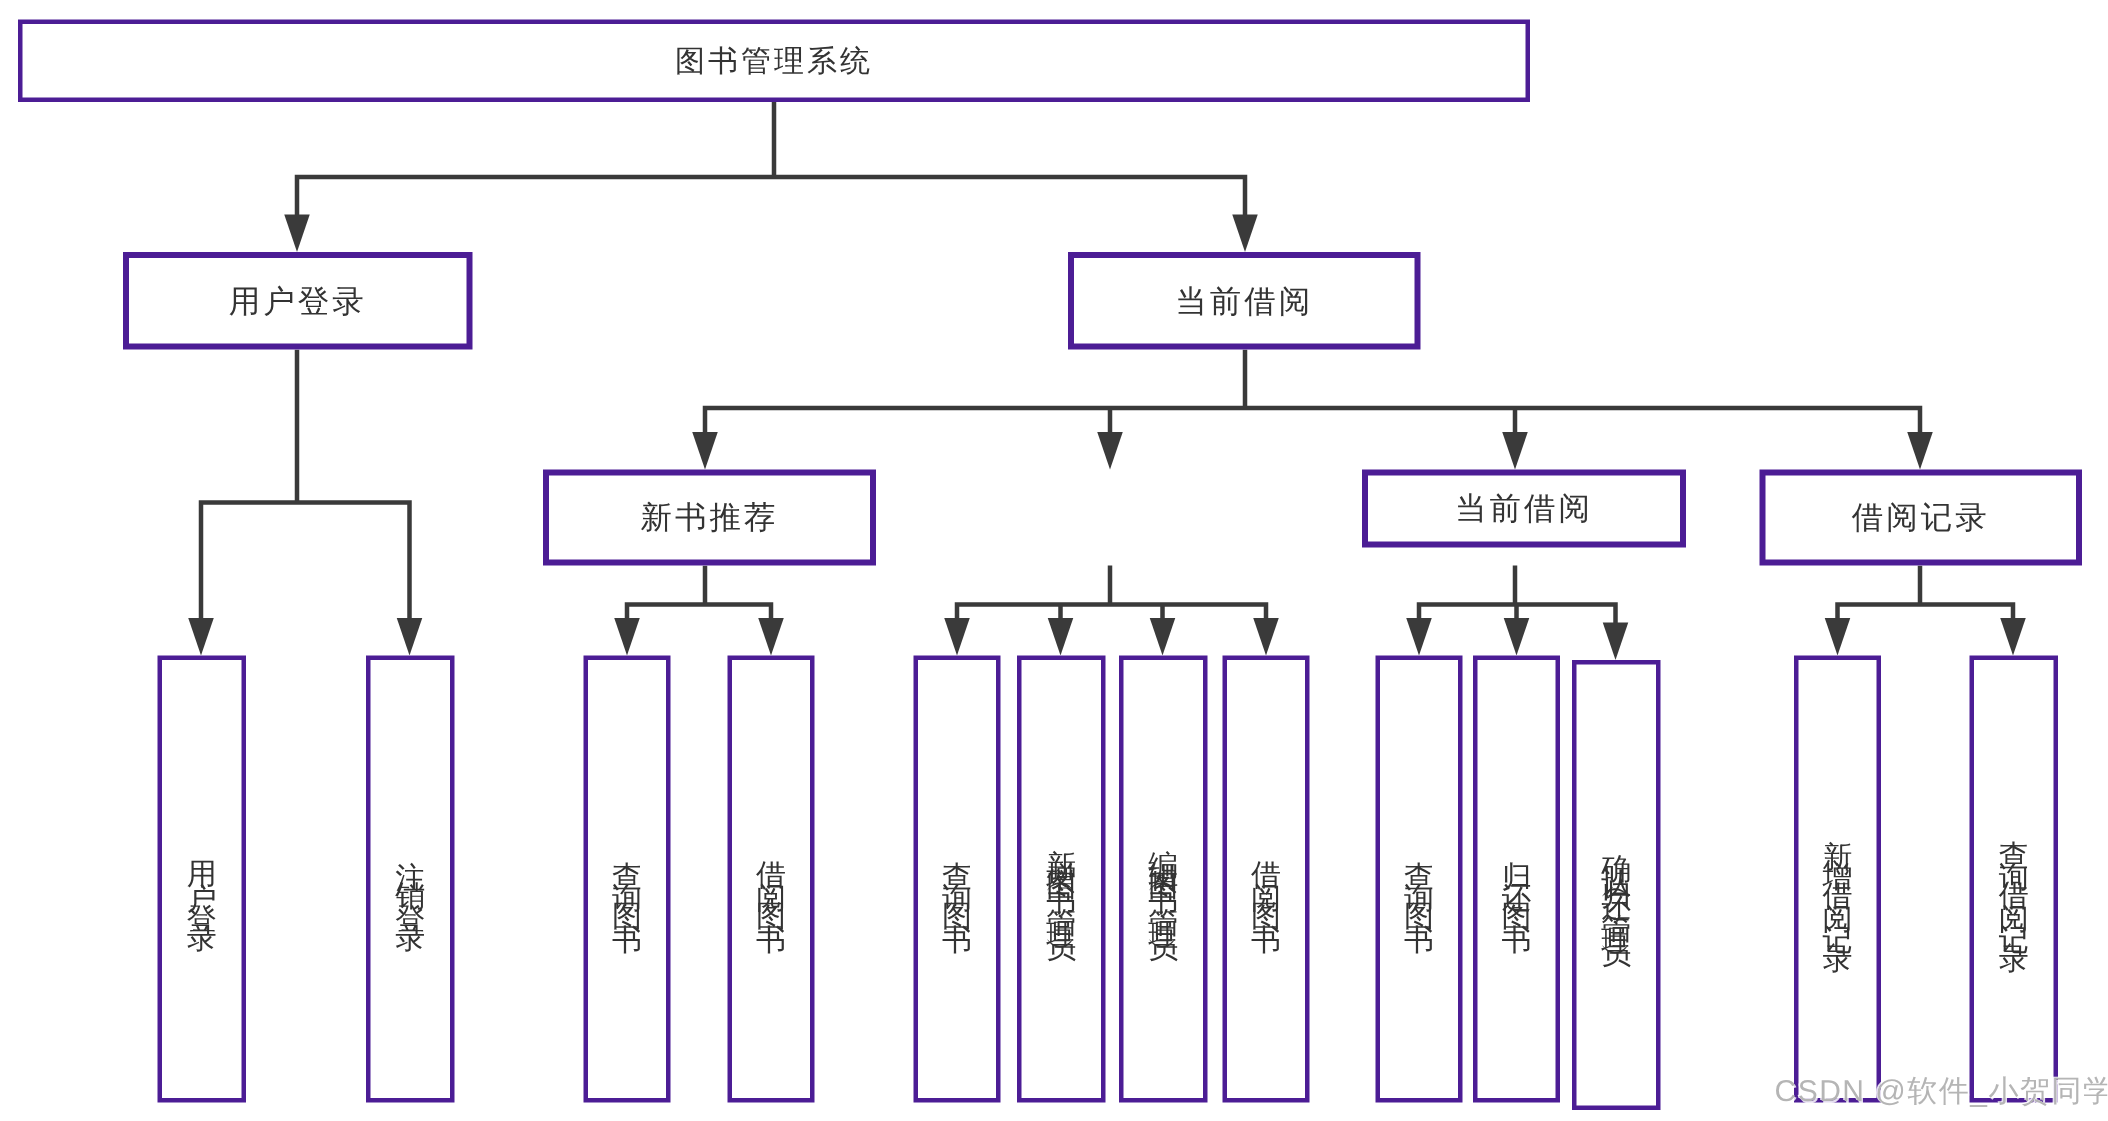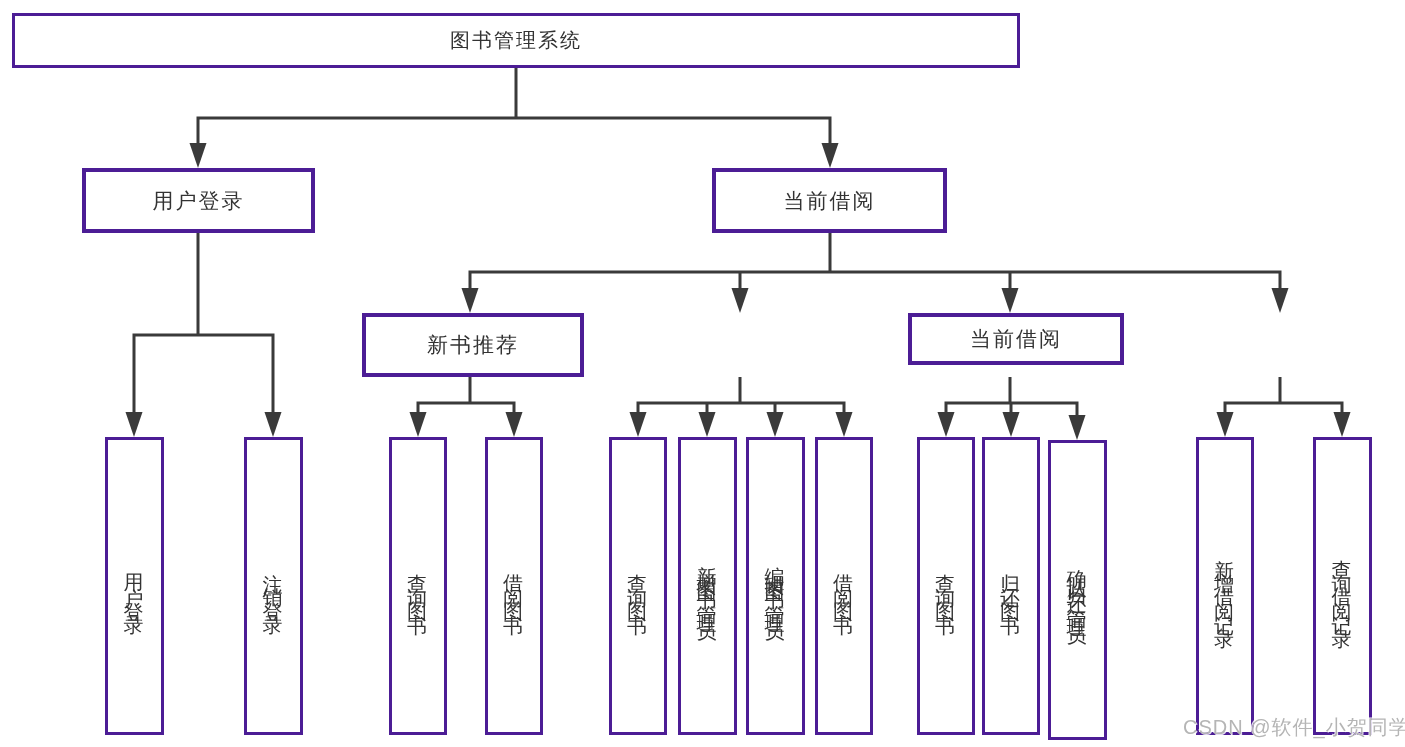--- a/index.html
+++ b/index.html
@@ -115,20 +115,21 @@
     </g>
   </svg>
 
   <div class="node root" style="left:12px; top:13px; width:1008px; height:55px;">图书管理系统</div>
 
   <div class="node" style="left:82px; top:168px; width:233px; height:65px;">用户登录</div>
   <div class="node" style="left:712px; top:168px; width:235px; height:65px;">当前借阅</div>
 
   <div class="node" style="left:362px; top:313px; width:222px; height:64px;">新书推荐</div>
   <div class="node" style="left:908px; top:313px; width:216px; height:52px;">当前借阅</div>
+  <div class="node" style="left:1173px; top:313px; width:215px; height:64px;">借阅记录</div>
 
   <div class="node leaf" style="left:105px; top:437px; width:59px; height:298px;">用户登录</div>
   <div class="node leaf" style="left:244px; top:437px; width:59px; height:298px;">注销登录</div>
 
   <div class="node leaf" style="left:389px; top:437px; width:58px; height:298px;">查询图书</div>
   <div class="node leaf" style="left:485px; top:437px; width:58px; height:298px;">借阅图书</div>
 
   <div class="node leaf" style="left:609px; top:437px; width:58px; height:298px;">查询图书</div>
   <div class="node leaf tight" style="left:678px; top:437px; width:59px; height:298px;">新增图书（管理员）</div>
   <div class="node leaf tight" style="left:746px; top:437px; width:59px; height:298px;">编辑图书（管理员）</div>

